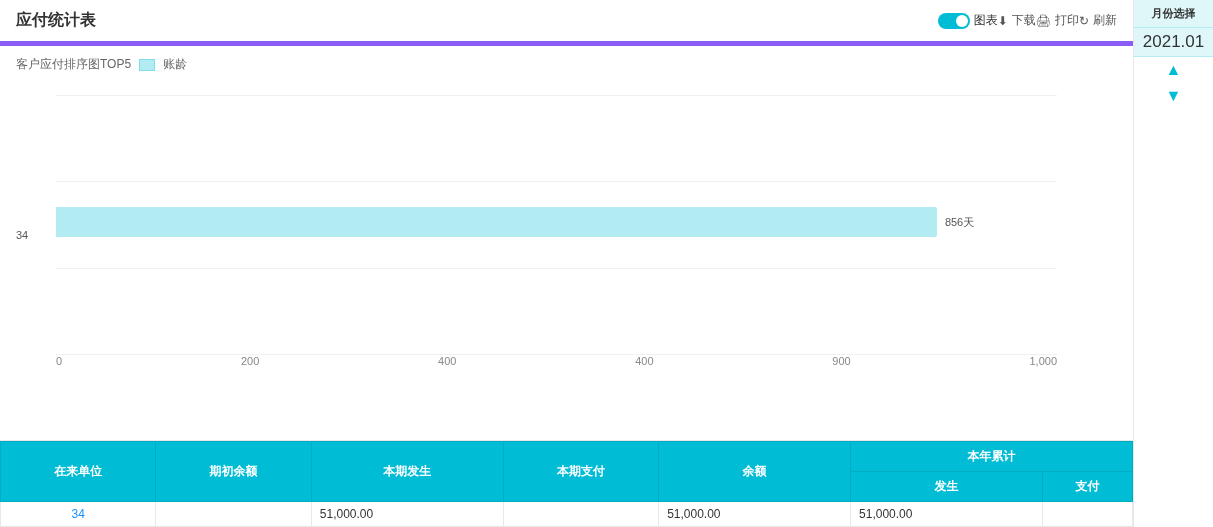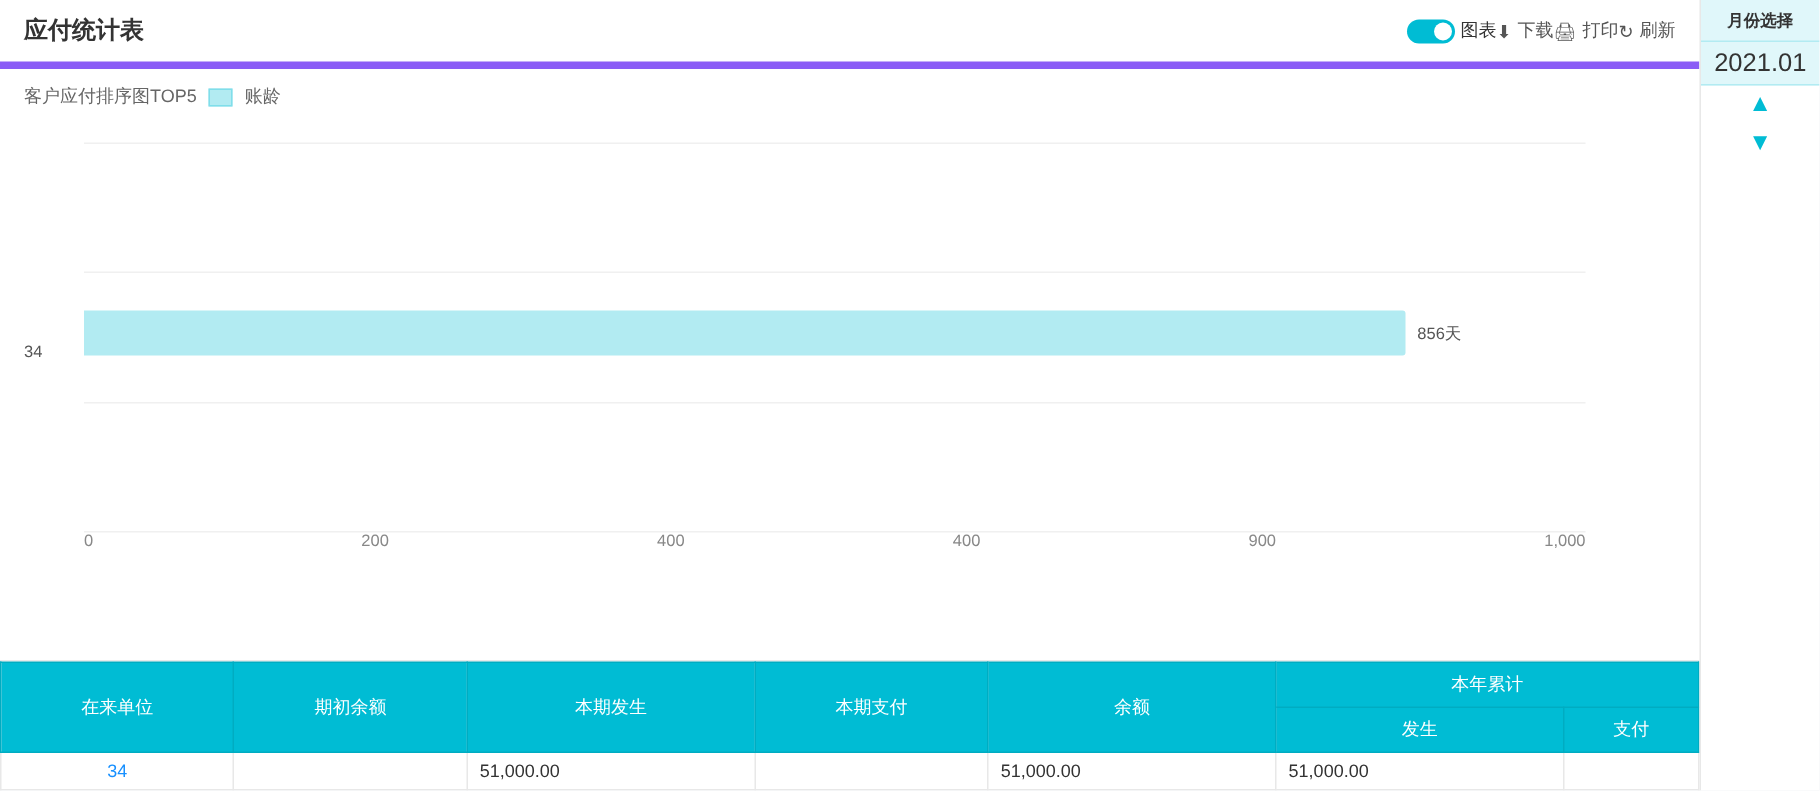--- a/index.html
+++ b/index.html
@@ -36,21 +36,21 @@
     .bar-fill { height: 100%; background: #b2ebf2; border-radius: 0 2px 2px 0; width: 88%; }
     .bar-label-right { margin-left: 8px; font-size: 11px; color: #555; white-space: nowrap; }
 
     
     .x-axis { position: absolute; bottom: 0; left: 40px; right: 60px; height: 20px; display: flex; justify-content: space-between; }
     .x-tick { font-size: 11px; color: #888; }
 
     
     .table-section { border-top: 1px solid #e8e8e8; }
     table { width: 100%; border-collapse: collapse; }
-    .table-header-row-1 th, .table-header-row-2 th { background: #00bcd4; color: #fff; text-align: center; padding: 6px 4px; font-size: 12px; border: 1px solid #00acc1; font-weight: normal; }
+    .table-header-row-1 th, .table-header-row-2 th { background: #00bcd4; color: #fff; text-align: center; padding: 6px 4px; font-size: 12px; border: 1px solid #00acc1; font-weight: bold; }
     .table-body td { padding: 5px 8px; font-size: 12px; border: 1px solid #e8e8e8; }
     .table-body td.link { color: #1890ff; cursor: pointer; text-align: center; }
 
     
     .sidebar { width: 80px; background: #fff; border-left: 1px solid #e8e8e8; display: flex; flex-direction: column; font-size: 12px; }
     .sidebar-header { background: #e0f7fa; text-align: center; padding: 6px 4px; font-size: 11px; color: #333; font-weight: bold; border-bottom: 1px solid #b2ebf2; }
     .sidebar-year-input { width: 100%; text-align: center; padding: 4px 2px; background: #e0f7fa; color: #333; font-size: 17px; border: none; border-bottom: 1px solid #b2ebf2; outline: none; }
     .sidebar-arrow { display: flex; justify-content: center; align-items: center; padding: 4px; cursor: pointer; color: #00bcd4; font-size: 16px; }
     .sidebar-months { flex: 1; overflow-y: auto; }
     .sidebar-month { text-align: center; padding: 5px 4px; cursor: pointer; color: #555; font-size: 12px; border-bottom: 1px solid #f0f0f0; }

